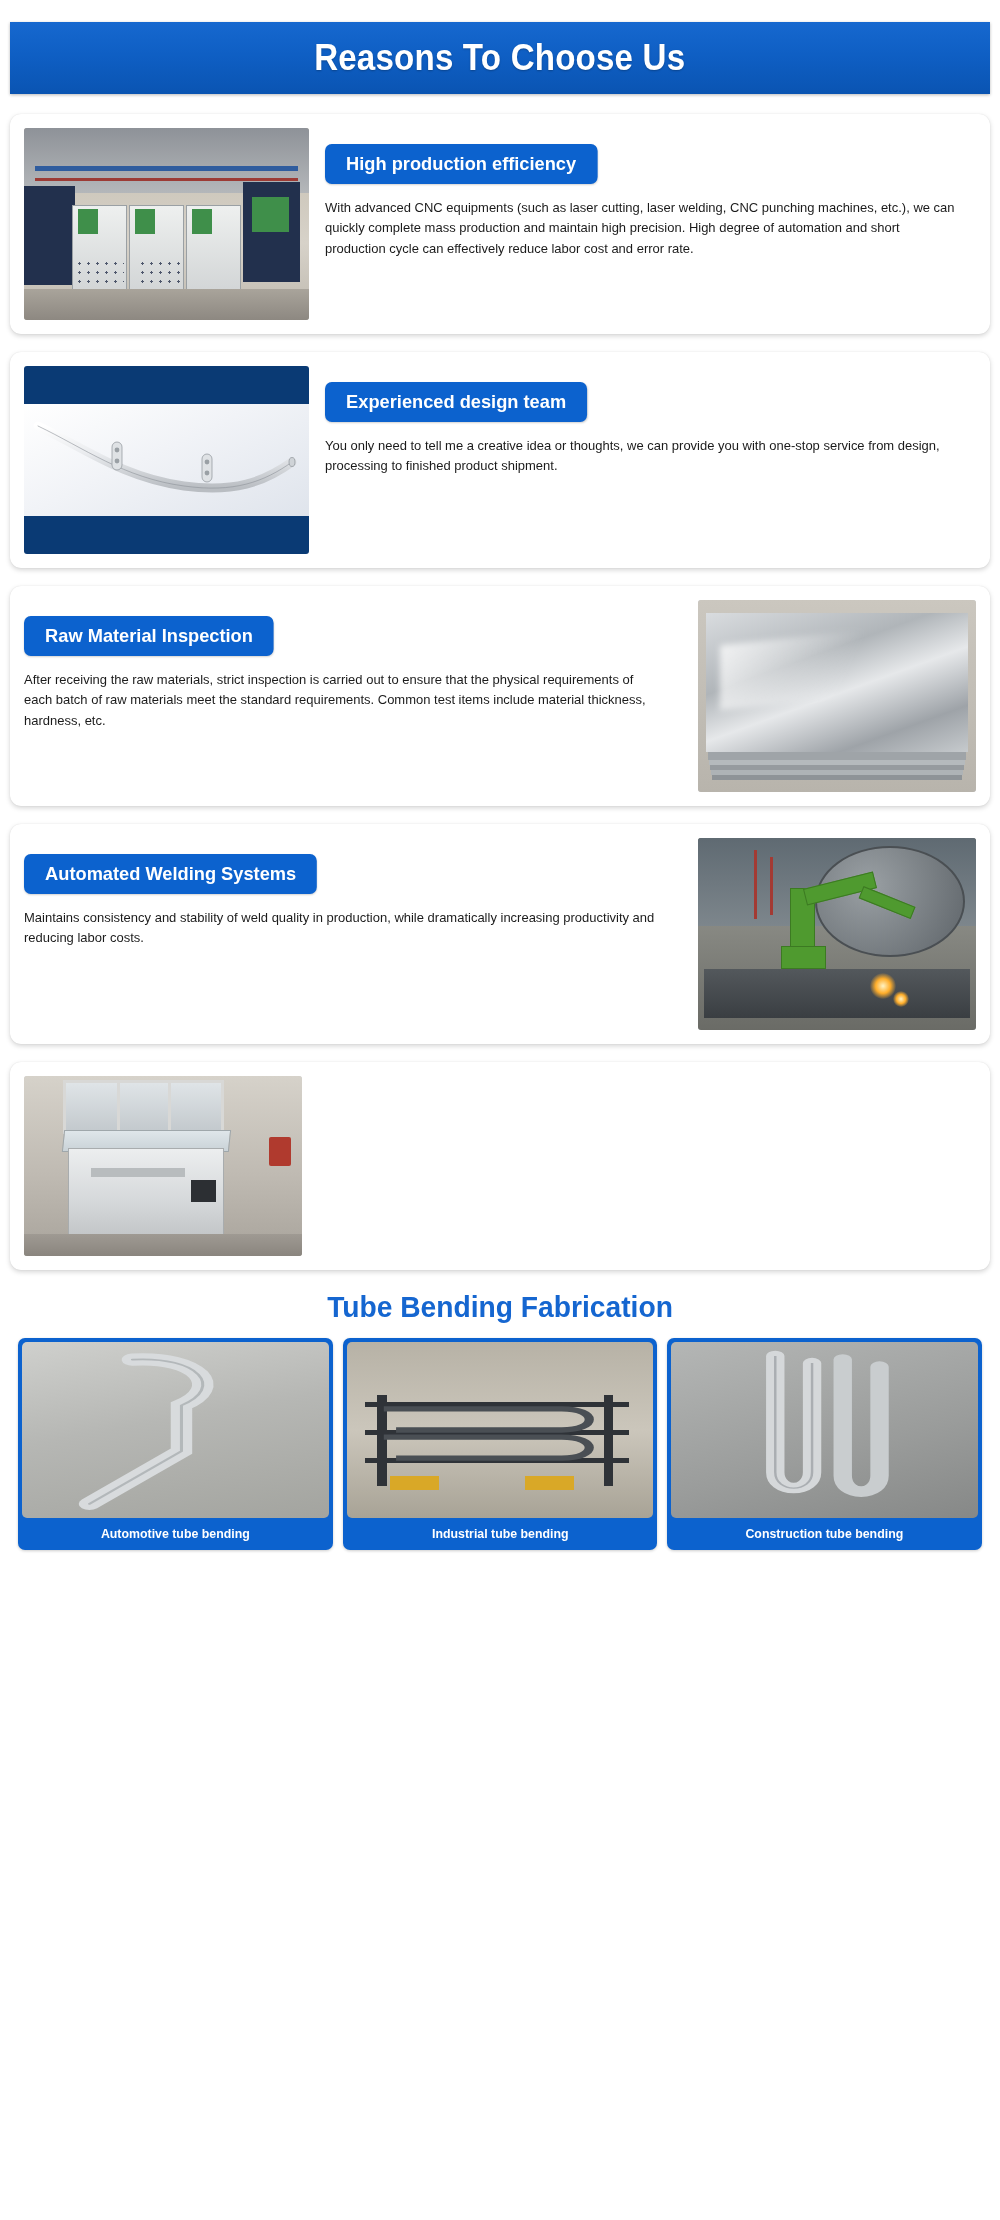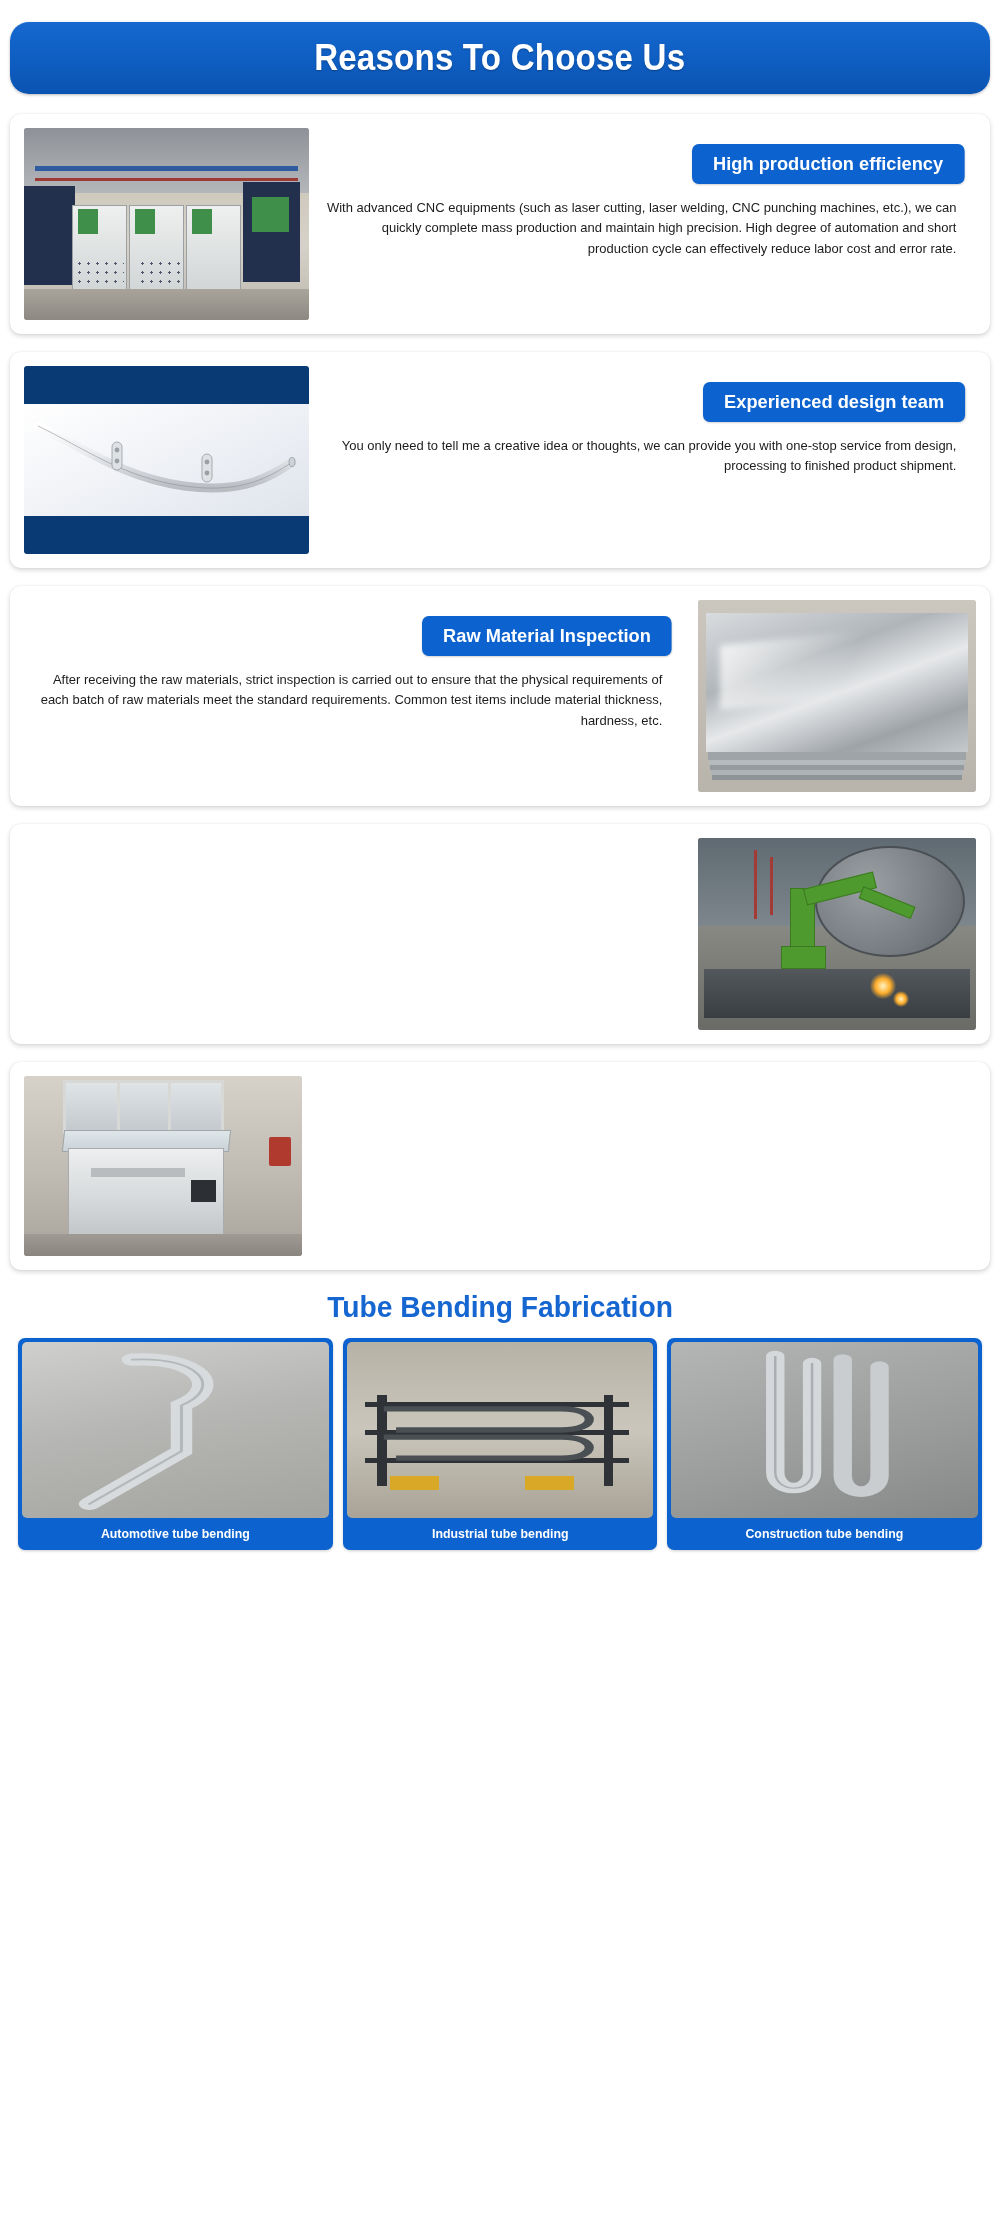--- a/index.html
+++ b/index.html
@@ -12,21 +12,20 @@
 
   .page { width: 1000px; padding: 0 10px; }
 
   
   .banner {
     height: 72px;
     margin: 22px 0 20px 0;
     background: linear-gradient(180deg, #1668cf 0%, #0f5fc4 45%, #0a54b2 100%);
     display: flex; align-items: center; justify-content: center;
     box-shadow: 0 1px 3px rgba(0,0,0,.28);
-    border-radius: 19px;
   }
   .banner-title {
     color: #ffffff;
     font-size: 36px;
     font-weight: bold;
     letter-spacing: .2px;
     transform: scaleX(.92);
     text-shadow: 0 1px 2px rgba(0,0,0,.25);
   }
 
@@ -50,21 +49,21 @@
     height: 192px;
     border-radius: 3px;
     overflow: hidden;
     position: relative;
     background: #cfd3d6;
   }
   .card-2 .media, .card-4 .media { width: 278px; height: 192px; }
   .card-3 .media { width: 285px; height: 188px; background: transparent; }
   .card-5 .media { width: 278px; height: 180px; }
 
-  .body { flex: 1 1 auto; padding-top: 16px; min-width: 0; text-align: right; }
+  .body { flex: 1 1 auto; padding-top: 16px; min-width: 0; }
 
   .pill {
     display: inline-block;
     background: #0c62ce;
     color: #ffffff;
     font-size: 19px;
     font-weight: bold;
     border-radius: 7px;
     padding: 9px 22px;
     margin-bottom: 14px;
@@ -280,20 +279,24 @@
       <div class="weld-red" style="left:20%;top:6%;width:3px;height:36%;"></div>
       <div class="weld-red" style="left:26%;top:10%;width:3px;height:30%;"></div>
       <div class="weld-robot" style="left:33%;top:26%;width:9%;height:34%;"></div>
       <div class="weld-robot" style="left:38%;top:22%;width:26%;height:9%;transform:rotate(-14deg);"></div>
       <div class="weld-robot" style="left:58%;top:30%;width:20%;height:7%;transform:rotate(22deg);"></div>
       <div class="weld-robot" style="left:30%;top:56%;width:16%;height:12%;"></div>
       <div class="weld-table"></div>
       <div class="weld-spark" style="left:62%;bottom:16%;"></div>
       <div class="weld-spark" style="left:70%;bottom:12%;width:16px;height:16px;"></div>
     </div>
+    <div class="body">
+      <div class="pill">Automated Welding Systems</div>
+      <div class="desc">Maintains consistency and stability of weld quality in production, while dramatically increasing productivity and reducing labor costs.</div>
+    </div>
   </div>
 
   <div class="card card-5">
     <div class="media">
       <div class="ph salt-bg"></div>
       <div class="salt-window">
         <div class="salt-mullion" style="left:33%;"></div>
         <div class="salt-mullion" style="left:66%;"></div>
       </div>
       <div class="salt-lid"></div>

